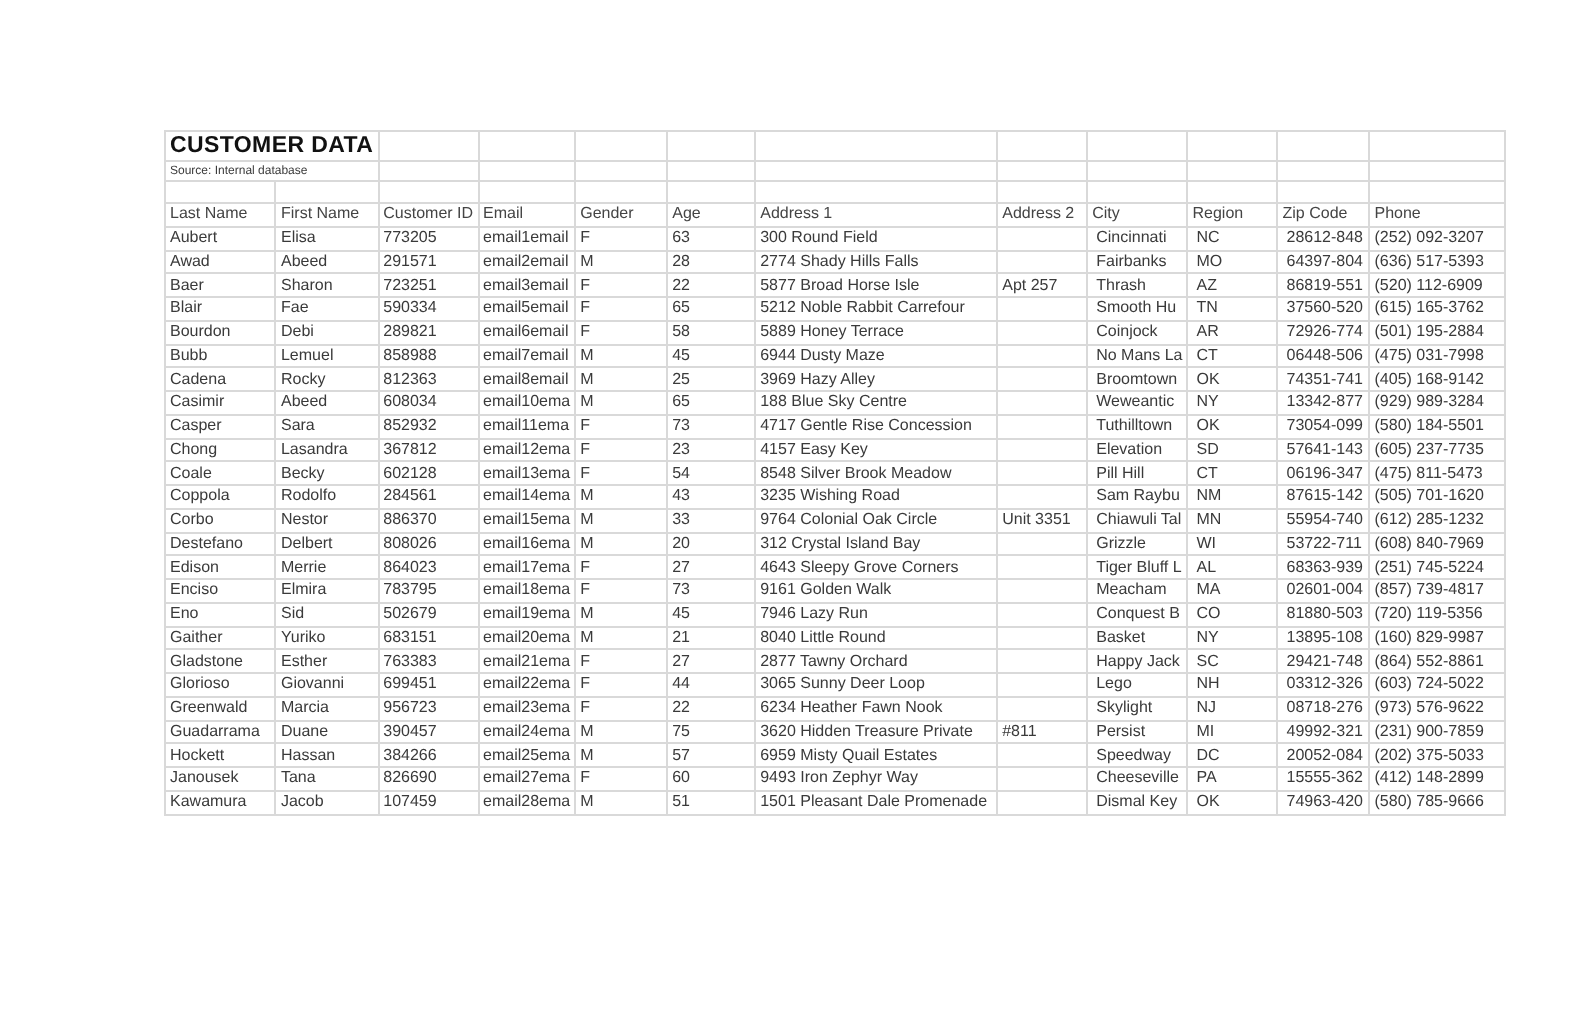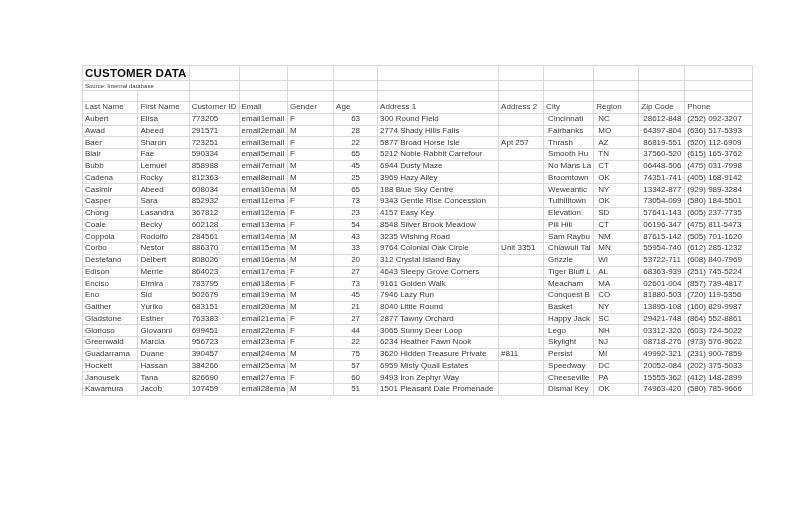--- a/index.html
+++ b/index.html
@@ -7,21 +7,21 @@
            font-family: "Liberation Sans", sans-serif; color: #333; }
     .sheet { position: absolute; left: 82px; top: 65px; border-collapse: collapse; table-layout: fixed; }
     .sheet td { border: 1px solid #d9d9d9; padding: 0 2px; font-size: 8px; line-height: 10px;
                 height: 10.75px; white-space: nowrap; overflow: hidden; text-overflow: clip;
                 color: #3a3a3a; }
     .sheet tr.title-row td { height: 14px; }
     .sheet tr.title-row td.title { font-weight: bold; font-size: 11.5px; color: #111; letter-spacing: 0.2px; }
     .sheet tr.source-row td { height: 9px; font-size: 6px; line-height: 8px; }
     .sheet tr.blank-row td { height: 10px; }
     .sheet tr.header-row td { font-size: 8px; color: #444; }
-    .num { text-align: center; }
+    .num { text-align: left; }
     .center-pad { padding-left: 4px !important; }
   </style>
 </head>
 <body>
 
 <table class="sheet">
   <colgroup>
     <col style="width:44px">
       <col style="width:46px">
       <col style="width:45px">
@@ -140,20 +140,34 @@
         <td>F</td>
         <td class="num">65</td>
         <td>5212 Noble Rabbit Carrefour</td>
         <td></td>
         <td class="center-pad">Smooth Hu</td>
         <td class="center-pad">TN</td>
         <td class="center-pad">37560-520</td>
         <td>(615) 165-3762</td>
       </tr>
       <tr>
+        <td>Bourdon</td>
+        <td>Debi</td>
+        <td>289821</td>
+        <td>email6email</td>
+        <td>F</td>
+        <td class="num">58</td>
+        <td>5889 Honey Terrace</td>
+        <td></td>
+        <td class="center-pad">Coinjock</td>
+        <td class="center-pad">AR</td>
+        <td class="center-pad">72926-774</td>
+        <td>(501) 195-2884</td>
+      </tr>
+      <tr>
         <td>Bubb</td>
         <td>Lemuel</td>
         <td>858988</td>
         <td>email7email</td>
         <td>M</td>
         <td class="num">45</td>
         <td>6944 Dusty Maze</td>
         <td></td>
         <td class="center-pad">No Mans La</td>
         <td class="center-pad">CT</td>
@@ -188,21 +202,21 @@
         <td class="center-pad">13342-877</td>
         <td>(929) 989-3284</td>
       </tr>
       <tr>
         <td>Casper</td>
         <td>Sara</td>
         <td>852932</td>
         <td>email11ema</td>
         <td>F</td>
         <td class="num">73</td>
-        <td>9343 Gentle Rise Concession</td>
+        <td>4717 Gentle Rise Concession</td>
         <td></td>
         <td class="center-pad">Tuthilltown</td>
         <td class="center-pad">OK</td>
         <td class="center-pad">73054-099</td>
         <td>(580) 184-5501</td>
       </tr>
       <tr>
         <td>Chong</td>
         <td>Lasandra</td>
         <td>367812</td>

